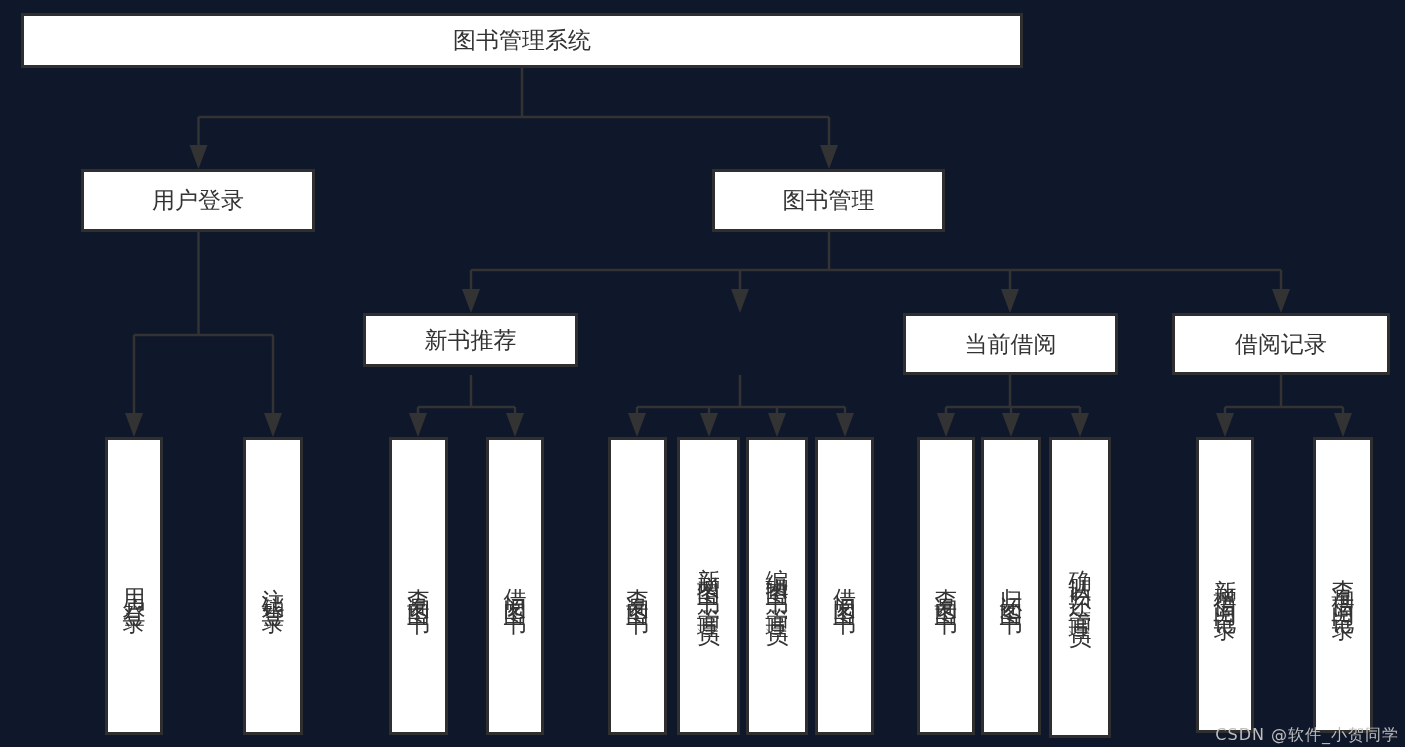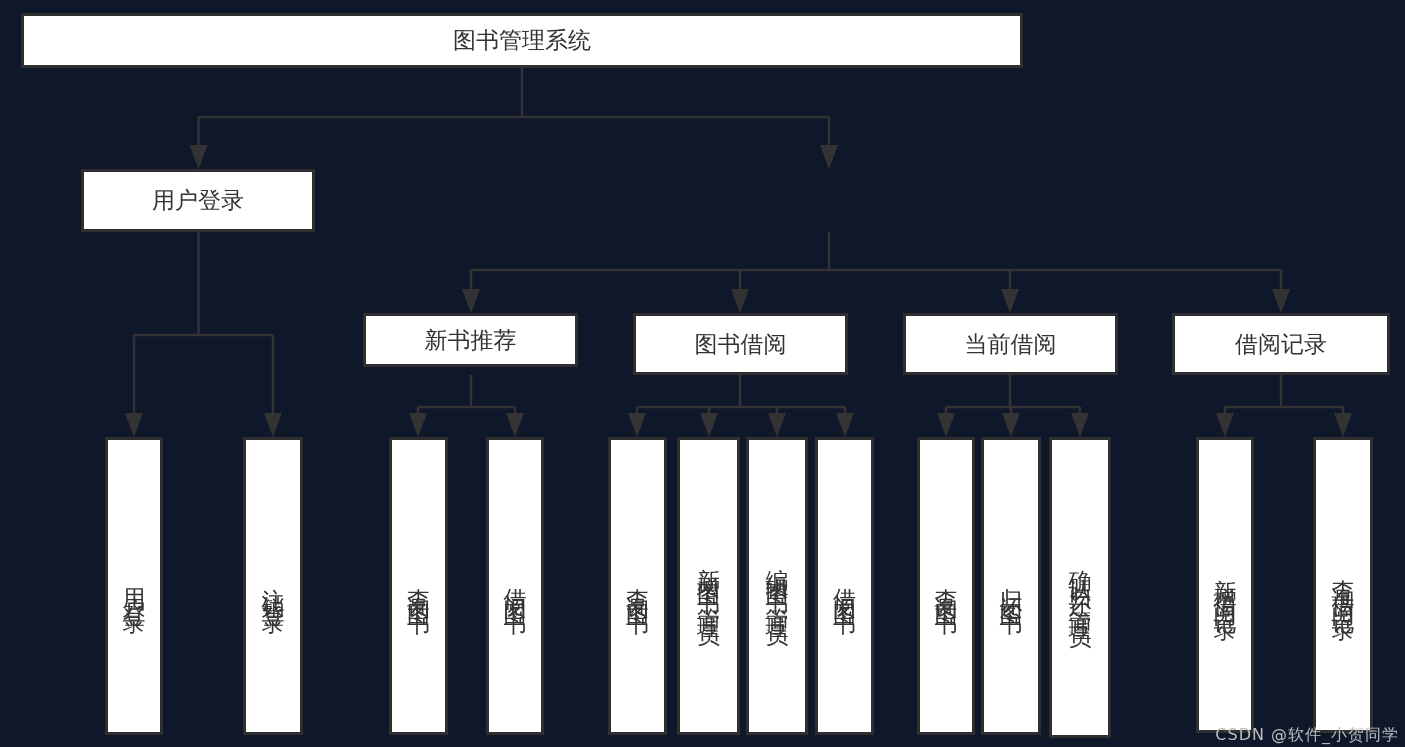--- a/index.html
+++ b/index.html
@@ -67,26 +67,26 @@
       </g>
   </svg>
 
   <div class="node" style="left:21px;top:13px;width:1002px;height:55px">
     <span>图书管理系统</span>
   </div>
 
   <div class="node" style="left:81px;top:169px;width:234px;height:63px">
     <span>用户登录</span>
   </div>
+  <div class="node" style="left:712px;top:169px;width:233px;height:63px">
+    <span>图书管理</span>
+  </div>
 
   <div class="node" style="left:363px;top:313px;width:215px;height:54px">
     <span>新书推荐</span>
-  </div>
-  <div class="node" style="left:633px;top:313px;width:215px;height:62px">
-    <span>图书借阅</span>
   </div>
   <div class="node" style="left:903px;top:313px;width:215px;height:62px">
     <span>当前借阅</span>
   </div>
   <div class="node" style="left:1172px;top:313px;width:218px;height:62px">
     <span>借阅记录</span>
   </div>
 
   <div class="node vnode" style="left:105px;top:437px;width:58px;height:298px">
     <span>用户登录</span>

